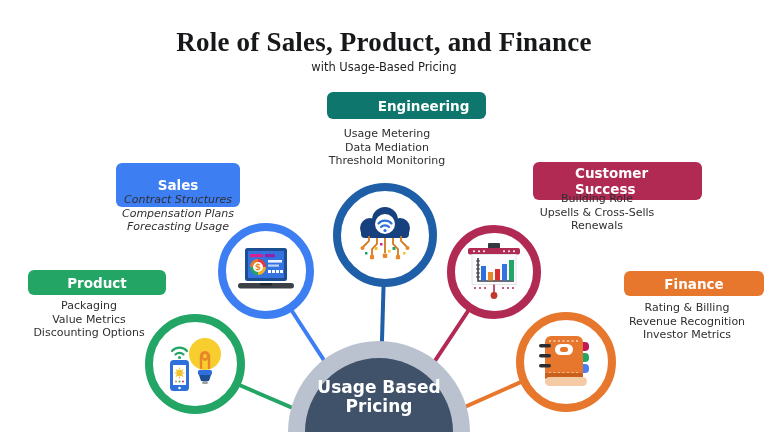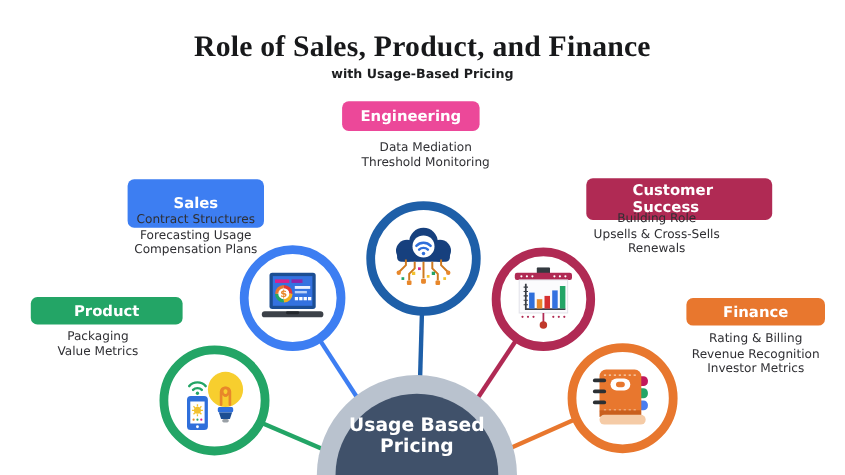--- a/index.html
+++ b/index.html
@@ -3,21 +3,21 @@
 <meta charset="utf-8">
 <style>
   html,body{margin:0;padding:0;background:#fff;}
   .canvas{position:relative;width:768px;height:432px;background:#ffffff;overflow:hidden;
           font-family:"DejaVu Sans","Liberation Sans",sans-serif;}
 
   
   .title{position:absolute;top:27px;left:0;width:100%;text-align:center;
          font-size:27px;font-weight:800;color:#17181a;letter-spacing:.2px;font-family:Liberation Serif, serif;}
   .subtitle{position:absolute;top:60px;left:0;width:100%;text-align:center;
-         font-size:11.5px;font-weight:700;color:#1d1e20;}
+         font-size:11.5px;font-weight:400;color:#1d1e20;}
 
   
   .connectors{position:absolute;left:0;top:0;z-index:1;}
 
   
   .ring{position:absolute;background:#fff;border-radius:50%;box-sizing:border-box;
         display:flex;align-items:center;justify-content:center;z-index:2;}
   #circle-sales      {left:218px;top:223px;width:96px; height:96px; border:8px solid #3d7ef2;}
   #circle-engineering{left:333px;top:183px;width:104px;height:104px;border:8px solid #1e5fa8;}
   #circle-cs         {left:447px;top:225px;width:94px; height:94px; border:8px solid #b02a54;}
@@ -28,31 +28,31 @@
   .dome-ring{position:absolute;left:288px;top:341px;width:182px;height:91px;
              background:#b9c2ce;border-radius:91px 91px 0 0;z-index:3;}
   .dome-fill{position:absolute;left:305px;top:358px;width:148px;height:74px;
              background:#40516a;border-radius:74px 74px 0 0;z-index:3;}
   .dome-text{position:absolute;left:288px;top:378px;width:182px;z-index:4;
              text-align:center;color:#fff;font-weight:800;font-size:17px;line-height:19px;}
 
   
   .badge{position:absolute;display:flex;align-items:center;justify-content:center;
          color:#fff;font-weight:700;font-size:13.5px;border-radius:6px;z-index:4;}
-  #badge-engineering{left:311px;top:92px; width:125px;height:27px;background:#ec4899;}
+  #badge-engineering{left:327px;top:92px; width:125px;height:27px;background:#0f766e;padding-left:34px;}
   #badge-sales      {left:116px;top:163px;width:124px;height:44px;background:#3d7ef2;}
   #badge-cs         {left:533px;top:162px;width:127px;height:38px;background:#b02a54;padding-left:42px;}
   #badge-product    {left:28px; top:270px;width:138px;height:25px;background:#23a566;}
-  #badge-finance    {left:624px;top:271px;width:126px;height:25px;background:#e8772e;}
+  #badge-finance    {left:624px;top:271px;width:140px;height:25px;background:#e8772e;}
 
   
   .list{position:absolute;text-align:center;font-size:11px;line-height:13.5px;
         color:#2f2f33;font-weight:500;z-index:4;}
   #list-engineering{left:287px;top:127px;width:200px;}
-  #list-sales      {left:78px; top:193px;width:200px;}
+  #list-sales      {left:78px; top:193px;width:200px;font-style:italic;}
   #list-cs         {left:497px;top:192px;width:200px;}
   #list-product    {left:0px;  top:299px;width:178px;}
   #list-finance    {left:587px;top:301px;width:200px;}
 </style>
 </head>
 <body>
 
 <div class="canvas">
 
   <div class="title">Role of Sales, Product, and Finance</div>
@@ -217,36 +217,38 @@
     <span>Customer Success</span>
   </div>
   <div class="badge" id="badge-product">
     <span>Product</span>
   </div>
   <div class="badge" id="badge-finance">
     <span>Finance</span>
   </div>
 
   <div class="list" id="list-engineering">
+    <div>Usage Metering</div>
     <div>Data Mediation</div>
     <div>Threshold Monitoring</div>
   </div>
   <div class="list" id="list-sales">
     <div>Contract Structures</div>
+    <div>Compensation Plans</div>
     <div>Forecasting Usage</div>
-    <div>Compensation Plans</div>
   </div>
   <div class="list" id="list-cs">
     <div>Building Role</div>
     <div>Upsells &amp; Cross-Sells</div>
     <div>Renewals</div>
   </div>
   <div class="list" id="list-product">
     <div>Packaging</div>
     <div>Value Metrics</div>
+    <div>Discounting Options</div>
   </div>
   <div class="list" id="list-finance">
     <div>Rating &amp; Billing</div>
     <div>Revenue Recognition</div>
     <div>Investor Metrics</div>
   </div>
 
 </div>
 
 </body></html>

